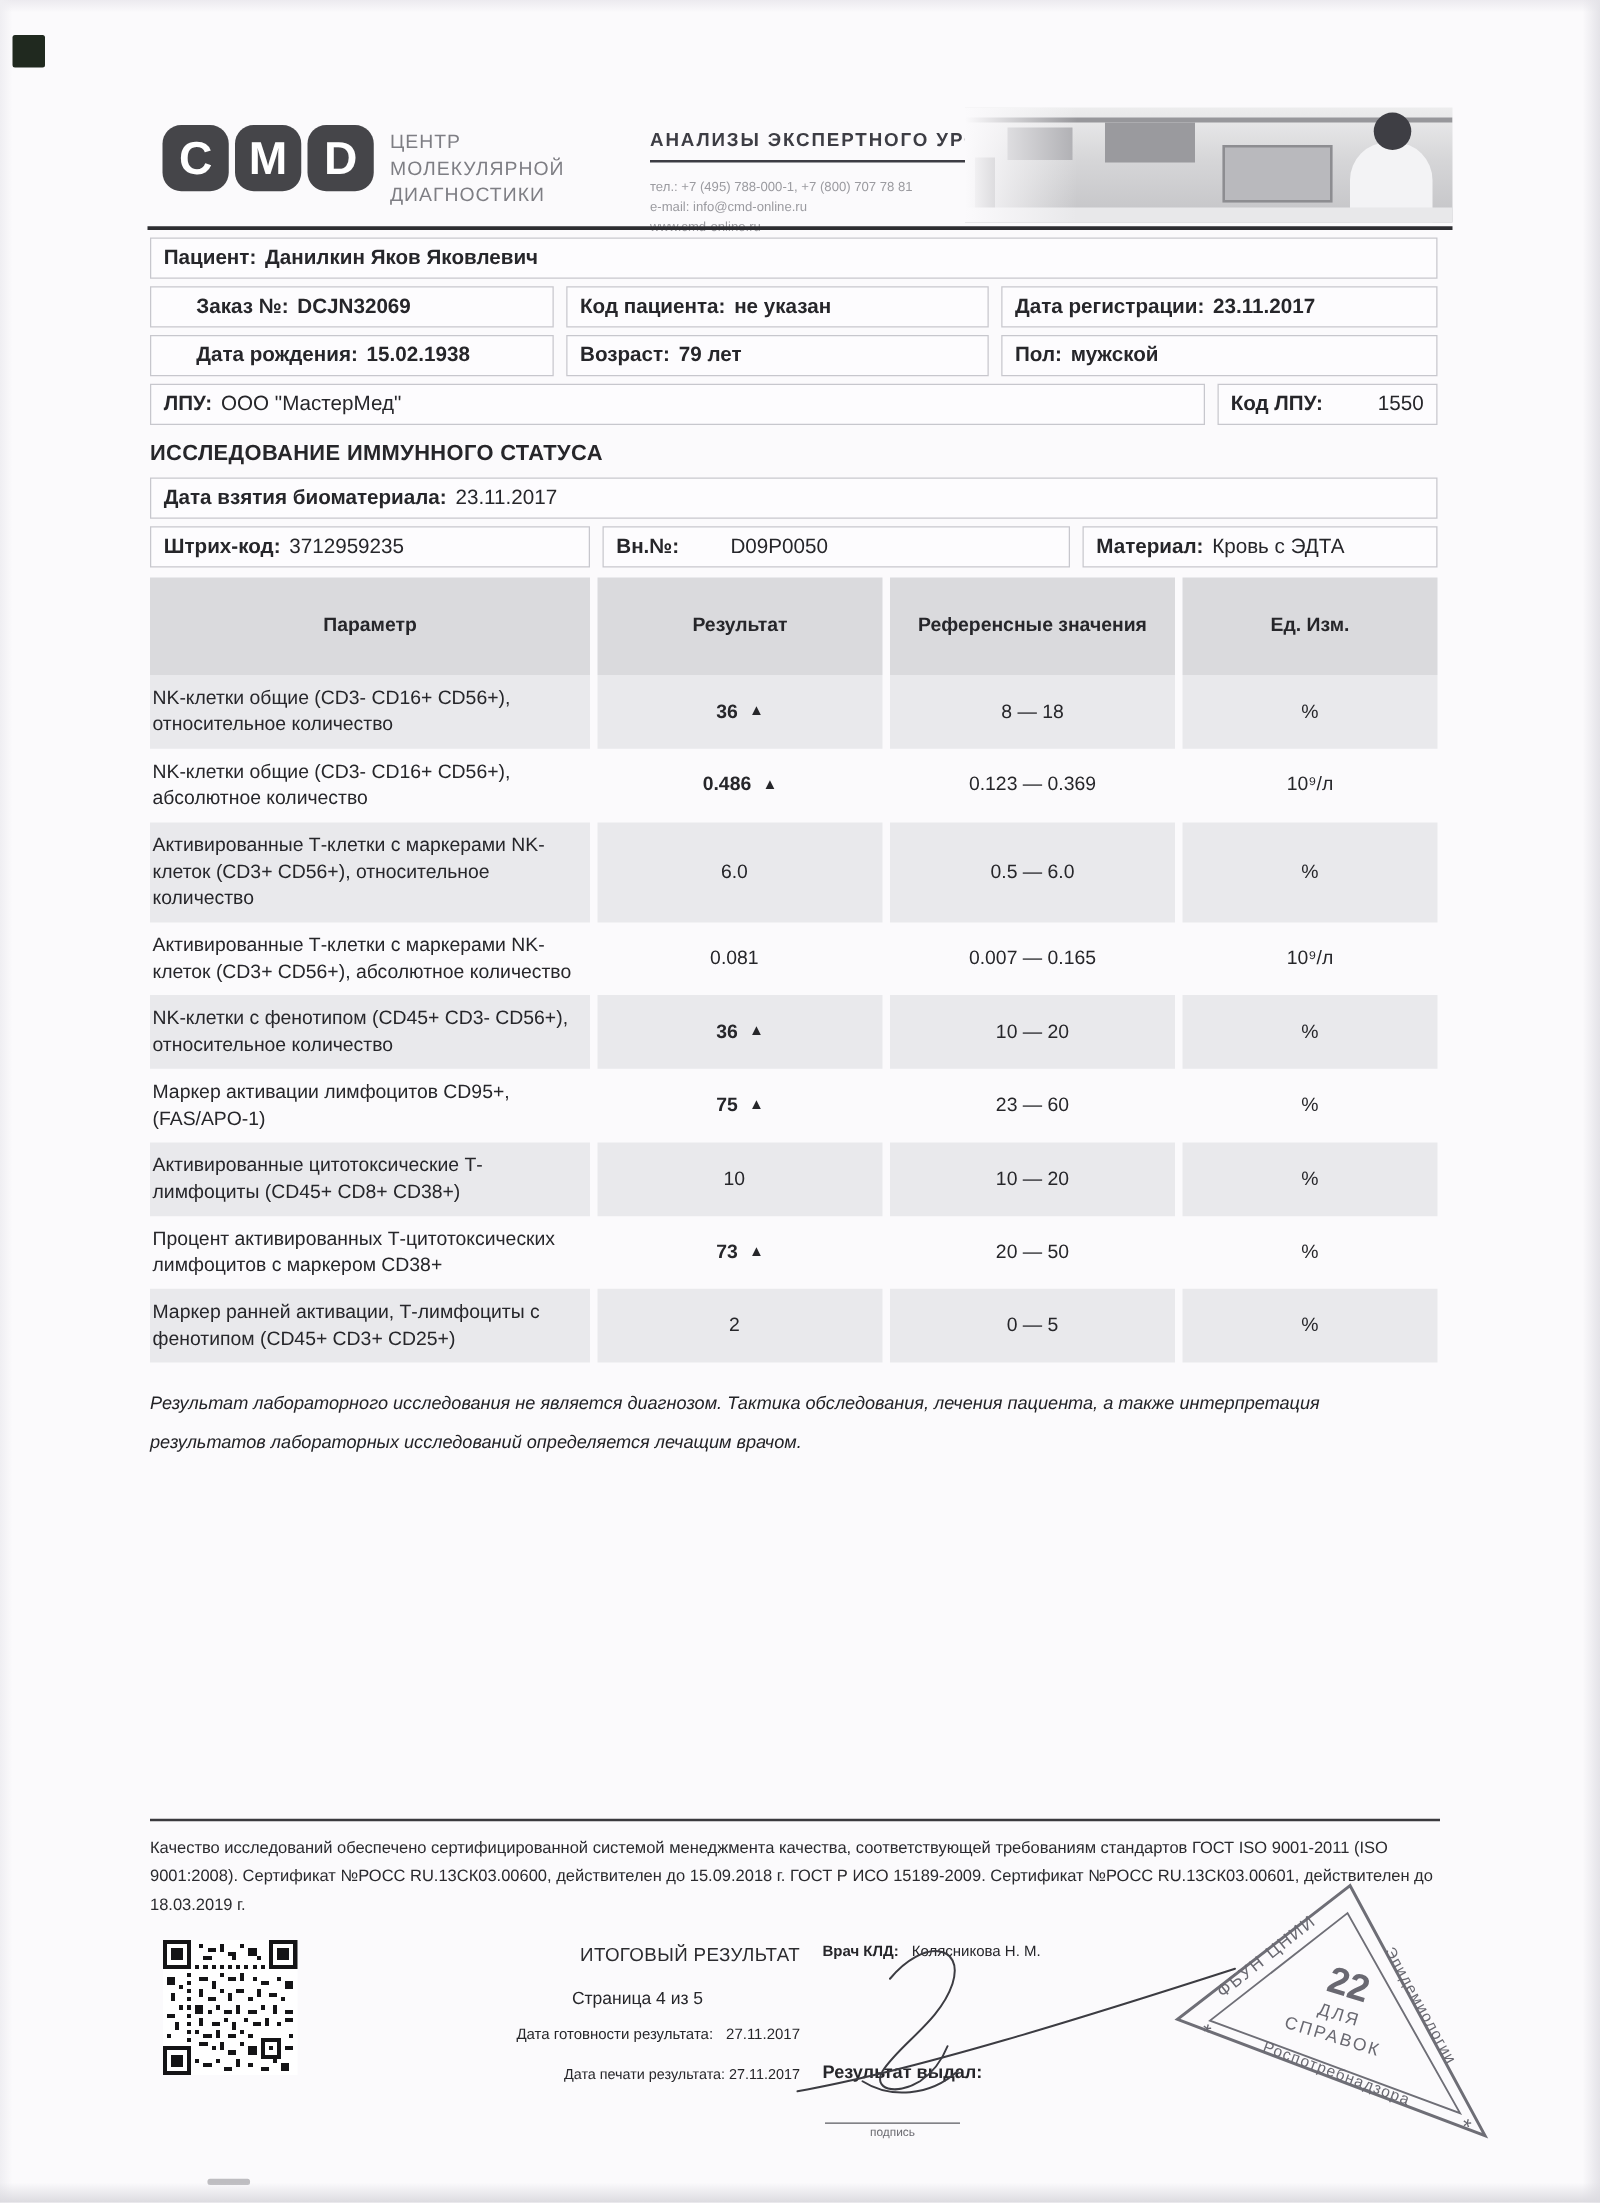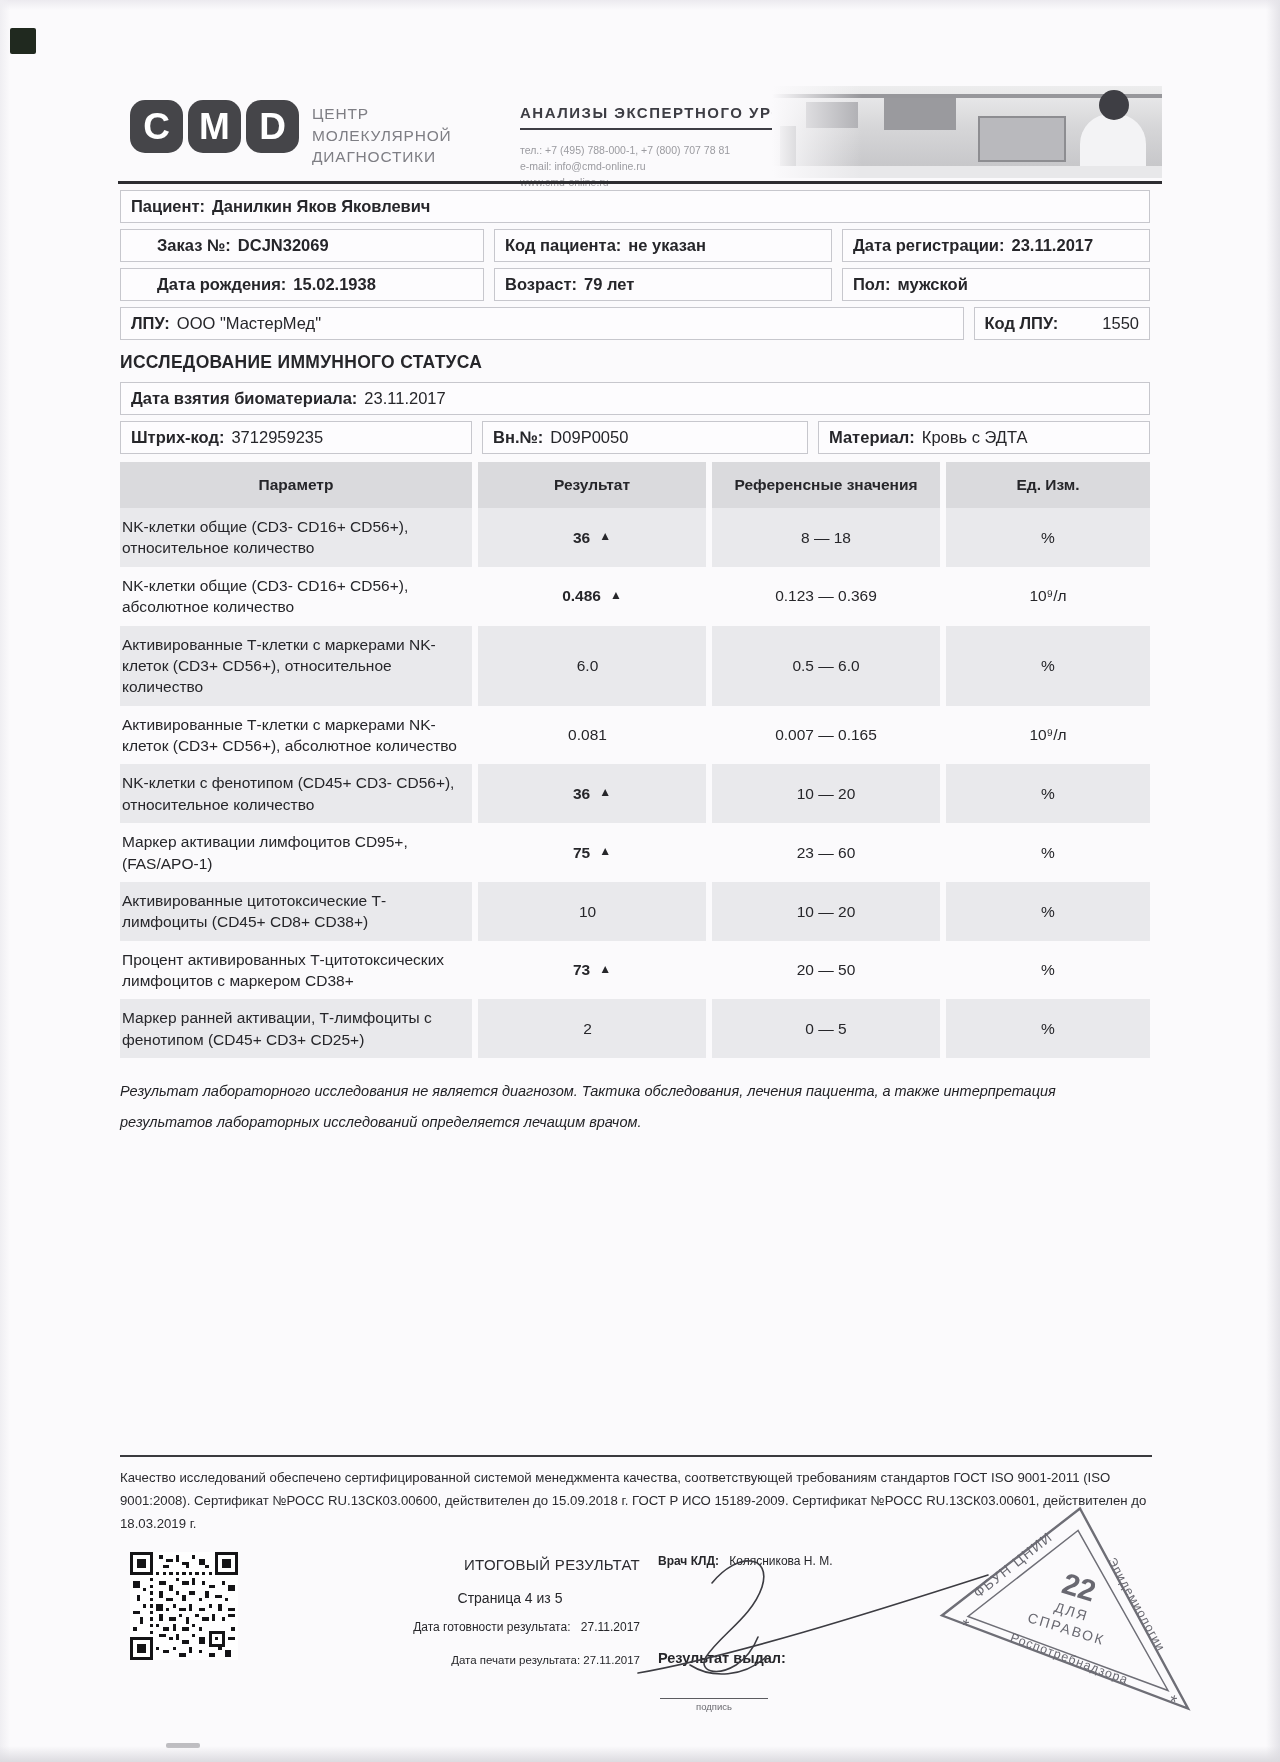--- a/index.html
+++ b/index.html
@@ -48,30 +48,30 @@
 
   
   .content{position:absolute;left:120px;top:190px;width:1030px;}
   .info-row{display:flex;gap:10px;margin-bottom:6px;border-radius:14px;}
   .ibox{border:1px solid #c7c7cd;padding:3px 10px;min-height:33px;display:flex;
     align-items:center;font-size:16.5px;box-sizing:border-box;background:#fdfcfe;}
   .lbl{font-weight:700;margin-right:7px;white-space:nowrap;}
   .val{white-space:nowrap;}
   .val.bold{font-weight:700;}
   .wfull{width:100%;}
-  .w1{width:364px;padding-left:36px;}.w2{width:338px;}.w3{flex:1;}
-  .wb1{width:352px;}.wb2{width:326px;}.wb3{flex:1;}
+  .w1{width:323px;padding-left:36px;}.w2{width:338px;}.w3{flex:1;}
+  .wb1{width:352px;}.wb2{width:374px;gap:34px;}.wb3{flex:1;}
   .wl1{width:852px;}.wl2{flex:1;gap:37px;}
   .section-title{margin:12px 0 9px 0;font-size:17.5px;font-weight:700;letter-spacing:.3px;}
 
   
   .rtable{margin-top:8px;}
   .t-head,.t-row{display:grid;grid-template-columns:352px 228px 228px 1fr;gap:6px;}
   .t-head .hcell{background:#dadadd;font-weight:700;font-size:15.5px;text-align:center;
-    display:flex;align-items:center;justify-content:center;padding:2px 6px;min-height:42px;}
+    display:flex;align-items:center;justify-content:center;padding:18px 6px;min-height:42px;}
   .t-row .cell{font-size:15.5px;line-height:1.38;padding:8px 6px;display:flex;
     align-items:center;justify-content:center;text-align:center;}
   .t-row .cell.param{justify-content:flex-start;text-align:left;padding-left:2px;padding-right:14px;}
   .t-row:nth-child(even) .cell{background:#e9e9ec;}
   .flag{font-size:12px;margin-left:9px;position:relative;top:-1px;}
   .t-row.flagged .resv,.t-row.flagged .flag{font-weight:700;}
 
   .disclaimer{margin-top:18px;font-style:italic;font-size:14.5px;line-height:2.15;
     color:#222226;width:1010px;}
 

